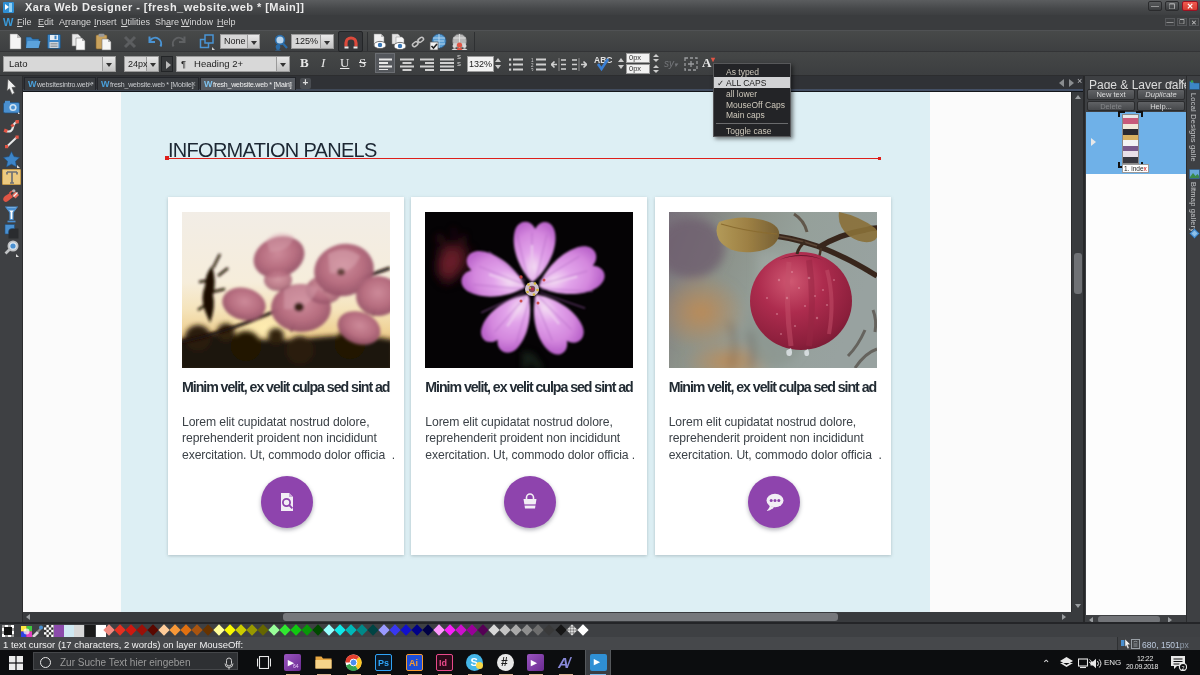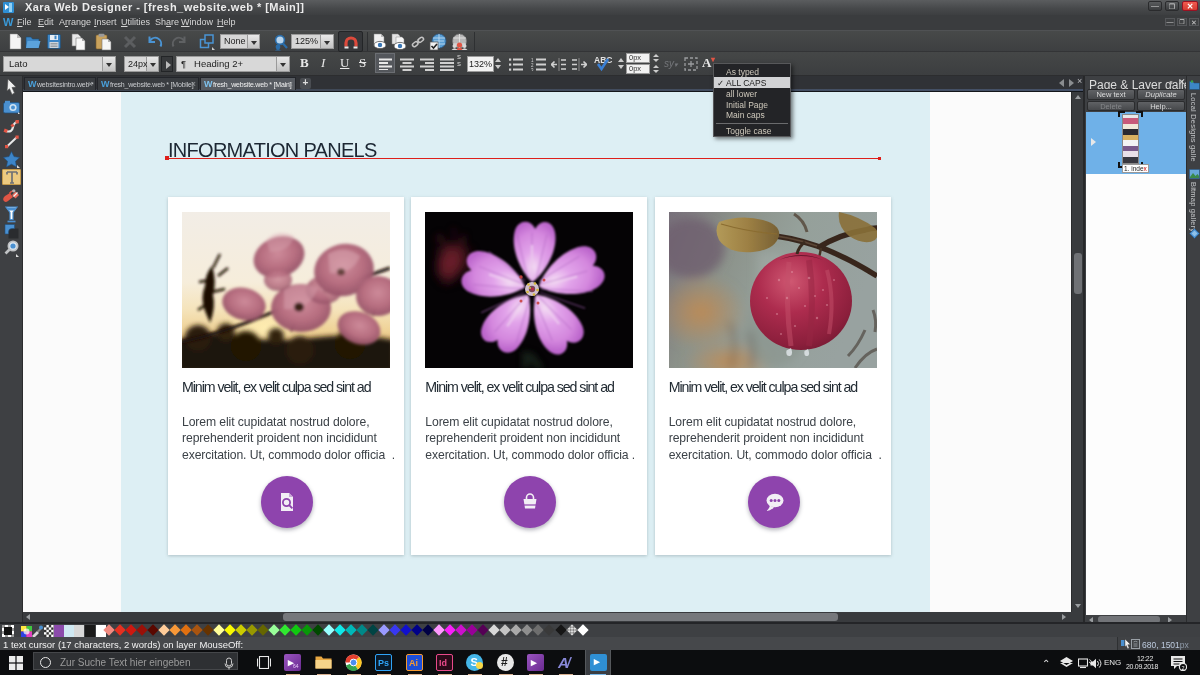--- a/index.html
+++ b/index.html
@@ -1,21 +1,21 @@
 <!DOCTYPE html>
 <html><head>
 <meta charset="utf-8">
 <style>
   * { margin:0; padding:0; box-sizing:border-box; }
   html,body { width:1200px; height:675px; overflow:hidden; background:#000; }
   body { font-family:"Liberation Sans", sans-serif; position:relative; }
   .abs { position:absolute; }
   .card { top:105px; width:236px; height:358px; background:#fff; box-shadow:0 1px 3px rgba(90,110,115,.35); }
   .card .img { left:14px; top:15px; }
-  .ctitle { position:absolute; left:14px; top:182px; width:225px; font-size:14.2px; font-weight:normal; color:#222b33; letter-spacing:-1.05px; white-space:nowrap; }
+  .ctitle { position:absolute; left:14px; top:182px; width:225px; font-size:14.2px; font-weight:bold; color:#222b33; letter-spacing:-1.05px; white-space:nowrap; }
   .cbody { position:absolute; left:14px; top:217px; width:215px; font-size:12.2px; color:#3c4248; line-height:16.3px; letter-spacing:-0.1px; }
   .cbtn { position:absolute; left:93px; top:279px; width:52px; height:52px; border-radius:50%; background:#8e44ad; box-shadow:0 2px 4px rgba(60,60,80,.4); }
   .cbtn svg { position:absolute; left:15px; top:15px; }
   .tab { top:1px; height:13px; border:1px solid #23252a; border-bottom:none; overflow:hidden; }
   .wlogo { position:absolute; left:3px; top:1px; color:#4a9fd8; font-weight:bold; font-size:9px; }
   .tabt { position:absolute; left:12px; top:3px; color:#c9cbce; font-size:7px; letter-spacing:-0.2px; white-space:nowrap; }
   .tabx { position:absolute; right:2px; top:1px; color:#9a9da0; font-size:9px; }
   .pbtn { height:10.5px; background:linear-gradient(#606265,#46484b); border:1px solid #2b2c2e; border-radius:2px; color:#dcdcdc; font-size:7.5px; line-height:9px; text-align:center; }
   .vtext { color:#c4c6c8; font-size:7.5px; writing-mode:vertical-rl; white-space:nowrap; letter-spacing:0.2px; }
   .ticon { top:4px; width:17px; height:17px; border-radius:2px; }
@@ -860,17 +860,17 @@
   <div class="abs" style="left:590px;top:23.5px;width:16px;height:1.5px;background:#7ab8e8;"></div>
 </div>
 
 <div class="abs" id="casemenu" style="left:713px;top:63px;width:78px;height:74px;background:#232427;border:1px solid #57585a;box-shadow:2px 2px 4px rgba(0,0,0,.5);z-index:50;color:#cfc9bc;font-size:8.5px;">
   <div class="abs" style="left:12px;top:3px;">As typed</div>
   <div class="abs" style="left:0px;top:13px;width:76px;height:10.5px;background:#d2d3d5;color:#1a1a1a;">
       <span style="position:absolute;left:3px;top:0.5px;">✓</span>
       <span style="position:absolute;left:12px;top:0.5px;">ALL CAPS</span>
     </div>
   <div class="abs" style="left:12px;top:25px;">all lower</div>
-  <div class="abs" style="left:12px;top:35.5px;">Initial Page</div>
+  <div class="abs" style="left:12px;top:35.5px;">MouseOff Caps</div>
   <div class="abs" style="left:12px;top:46px;">Main caps</div>
   <div class="abs" style="left:2px;top:58.5px;width:72px;height:1px;background:#6a6b6d;"></div>
   <div class="abs" style="left:12px;top:62px;">Toggle case</div>
 </div>
 
 </body></html>

